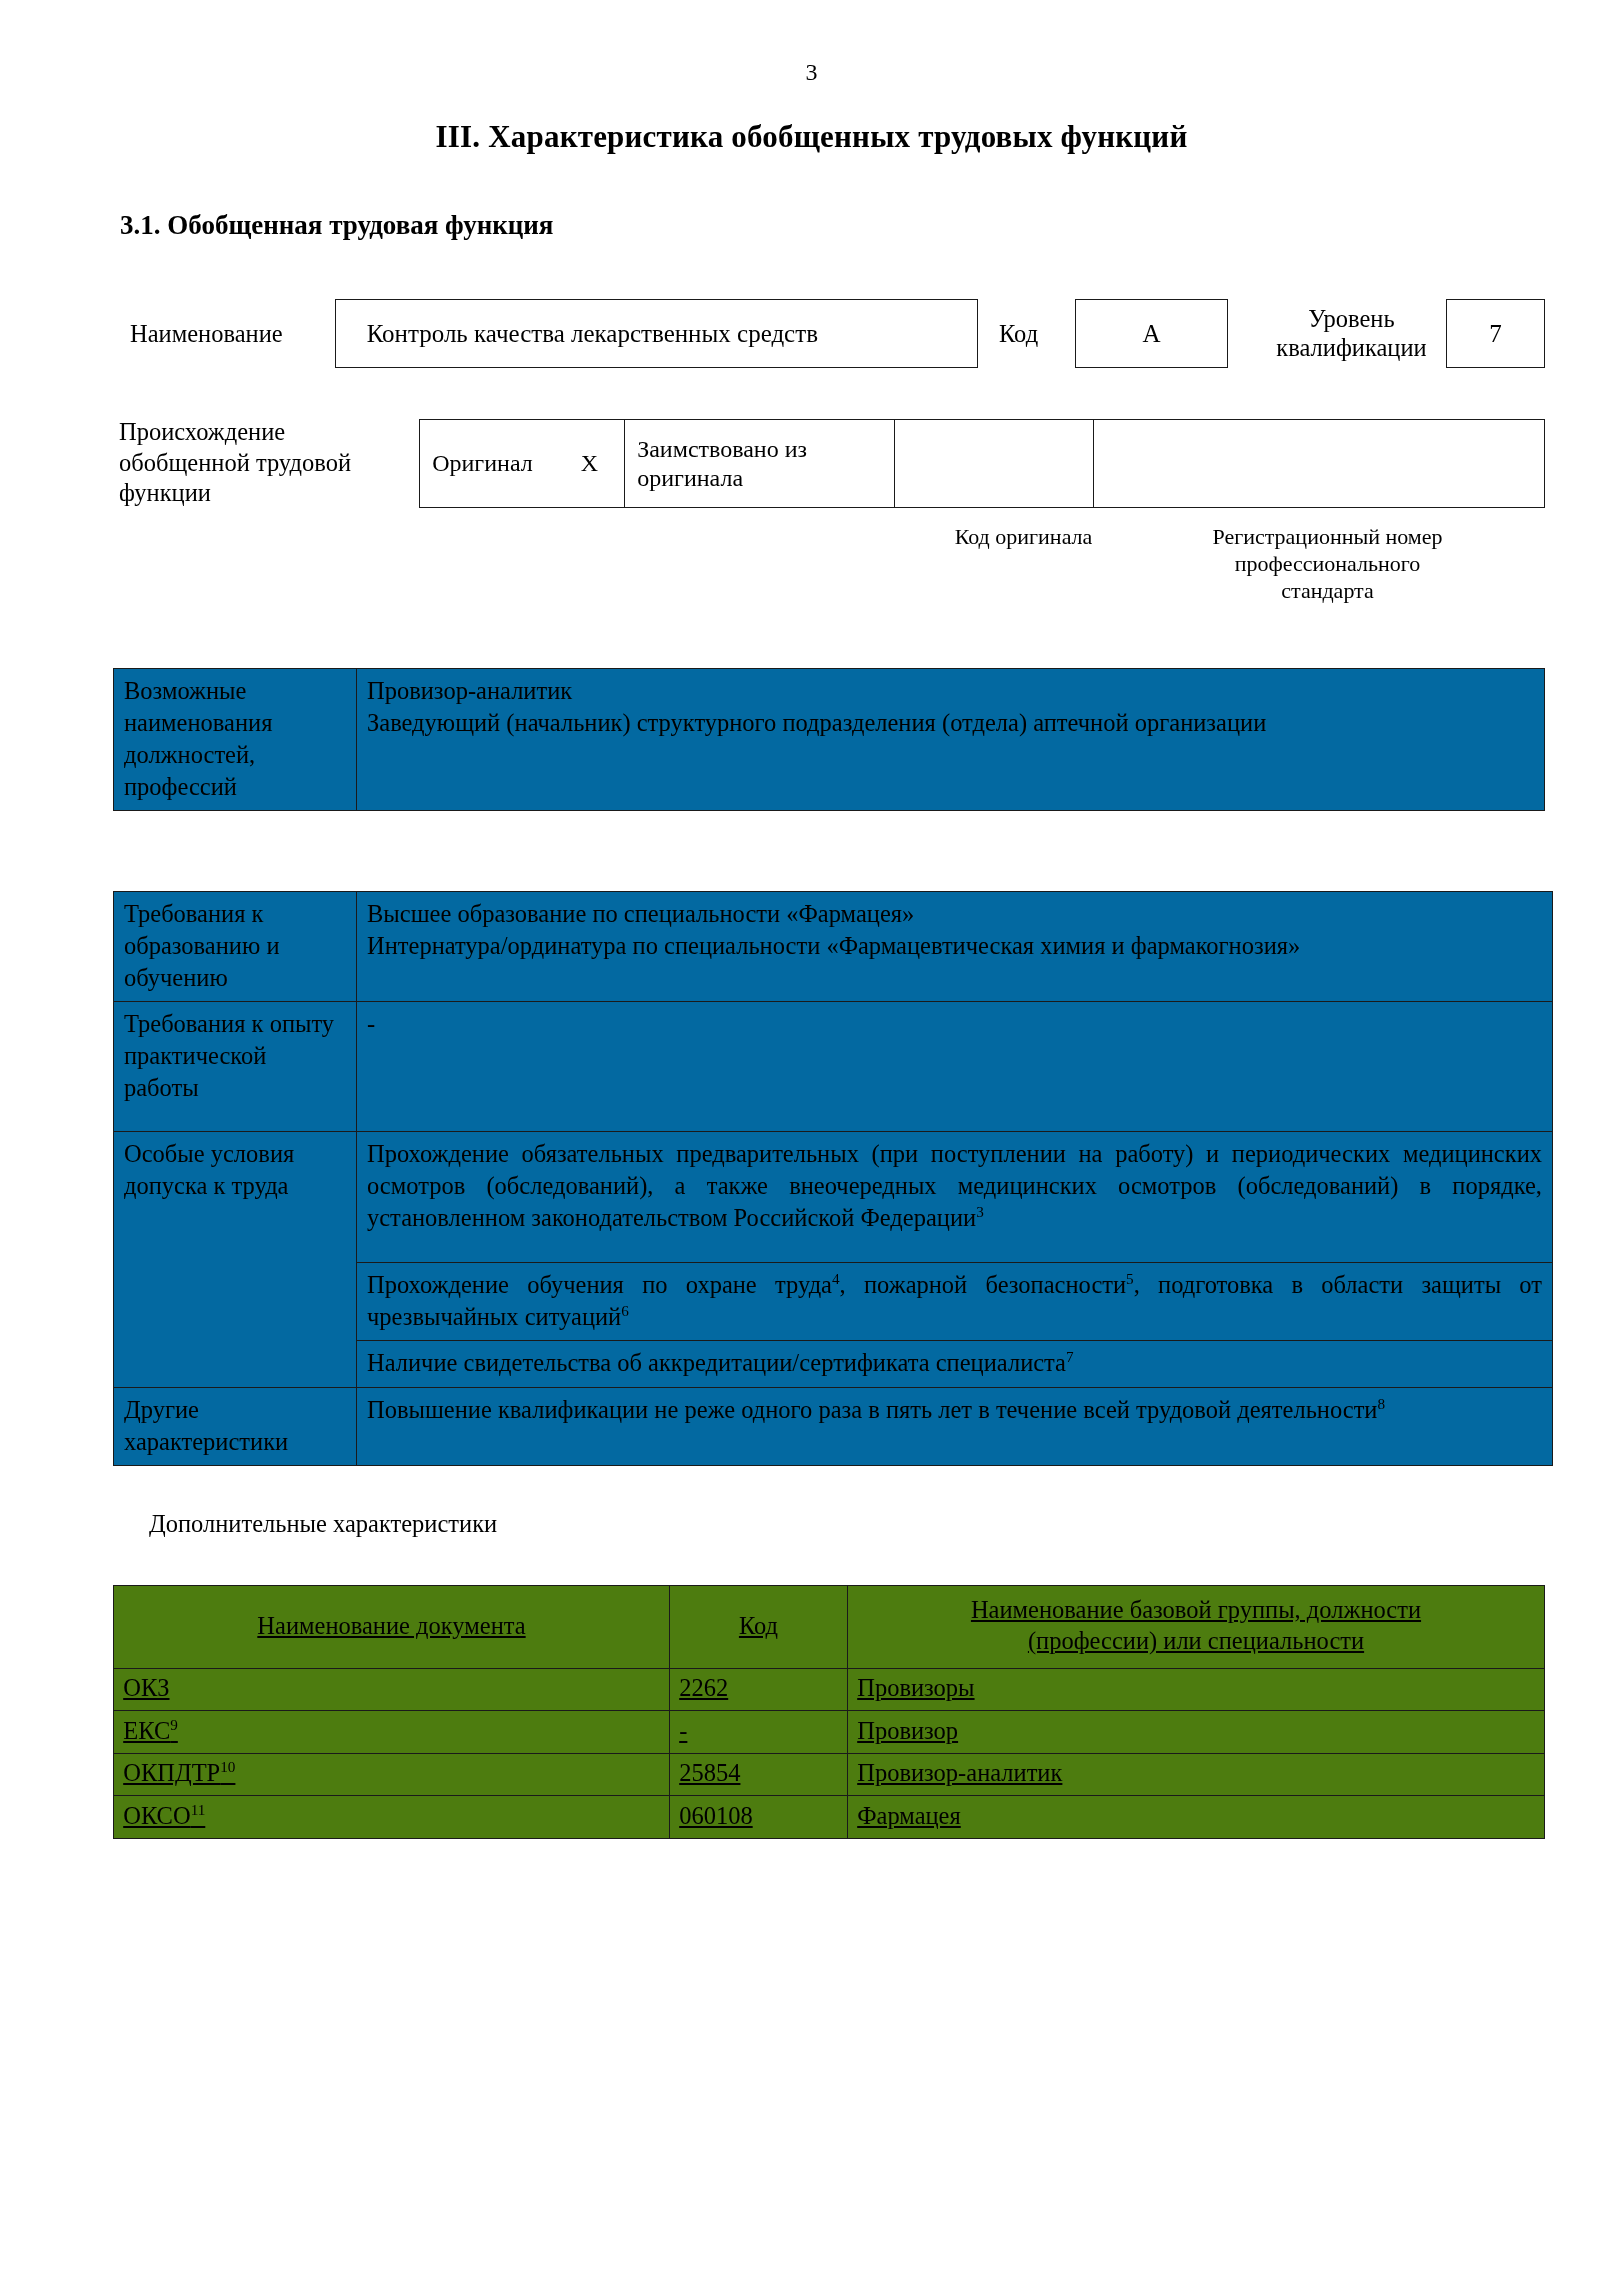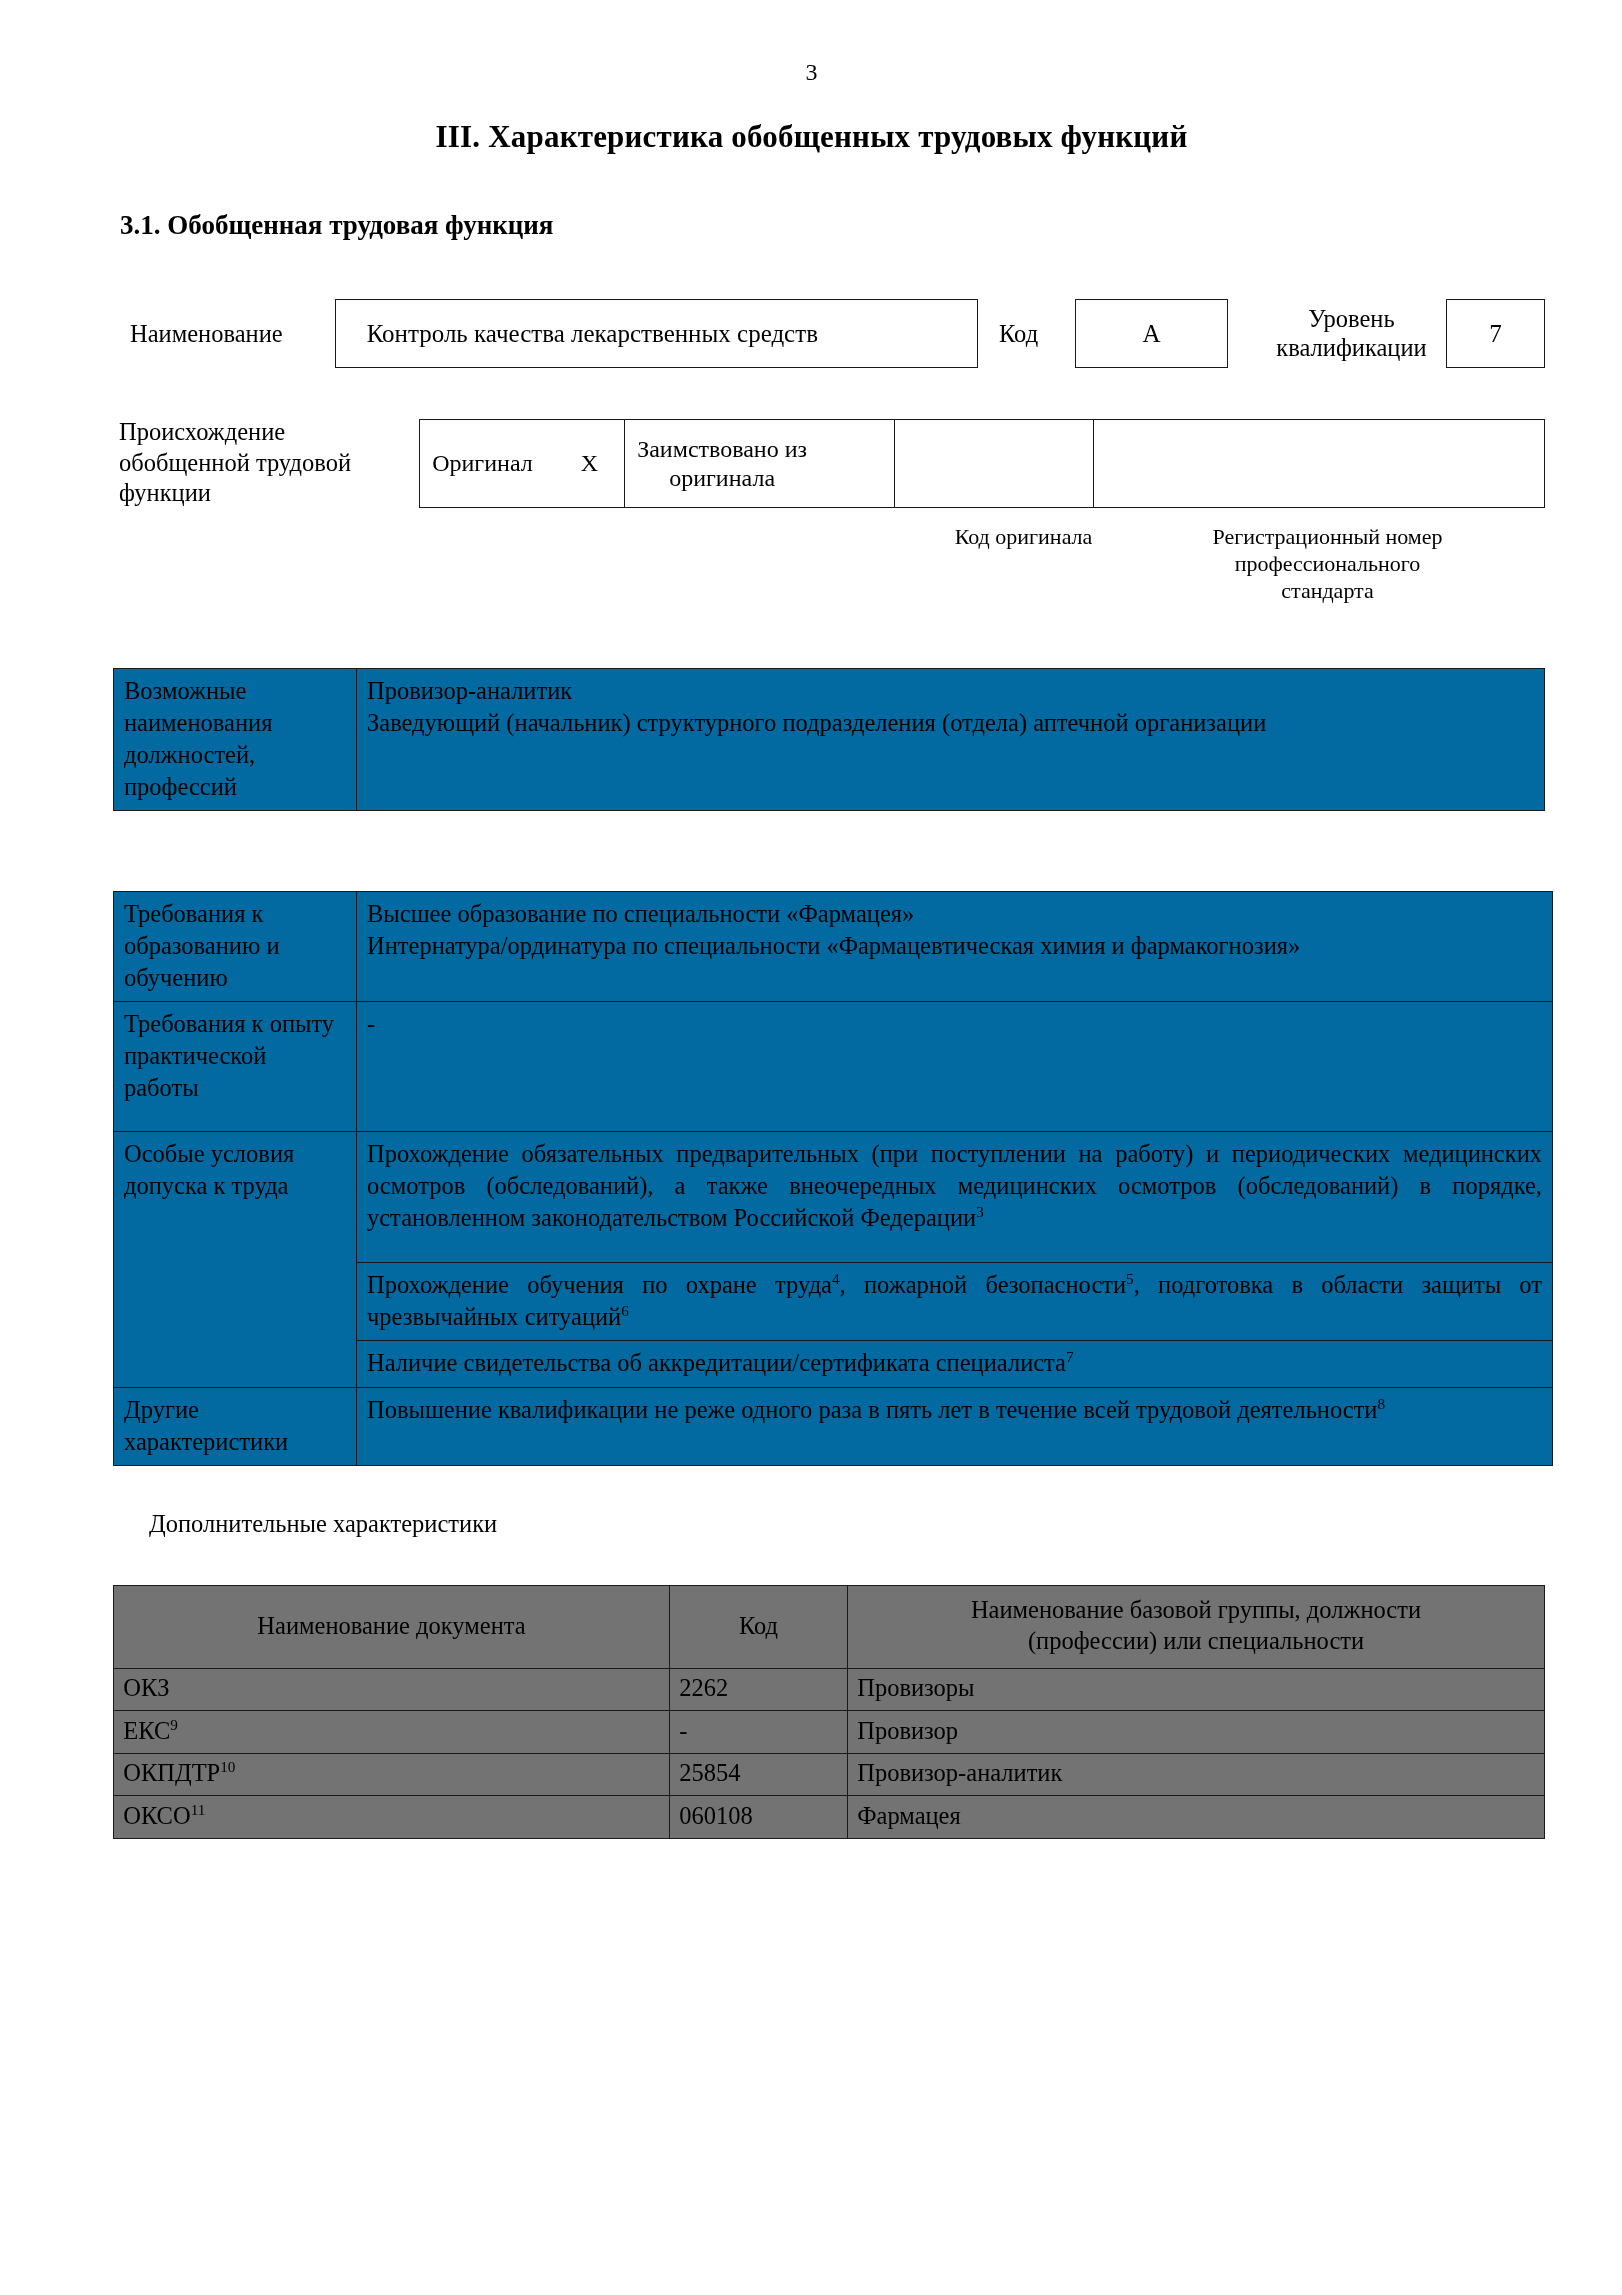--- a/index.html
+++ b/index.html
@@ -75,21 +75,20 @@
   .fieldbox.center { justify-content: center; }
   .fieldbox .inner-pad { padding: 0 10.7px; }
 
   
   .origin-wrap {
     position: absolute;
     box-sizing: border-box;
     border: 1.5px solid #1a1a1a;
     display: flex;
     background: #fff;
-    text-align: center;
   }
   .origin-cell {
     box-sizing: border-box;
     display: flex;
     align-items: center;
     font-size: 24px;
     line-height: 1.2;
     border-right: 1.5px solid #1a1a1a;
     padding: 0 12.2px;
   }
@@ -132,21 +131,22 @@
     position: absolute;
     font-size: 24.5px;
     margin-left: 30px;
   }
 
   
   table.addchar {
     position: absolute;
     border-collapse: collapse;
     table-layout: fixed;
-    background: #737373;
+    background: #4d7c0f;
+    text-decoration: underline;
   }
   table.addchar td, table.addchar th {
     border: 1.5px solid #1a1a1a;
     font-size: 24.5px;
     line-height: 1.26;
     padding: 4.6px 9.2px 6.1px 9.2px;
     font-weight: normal;
     vertical-align: middle;
   }
   table.addchar th { text-align: center; padding: 9.2px 9.2px 10.7px 9.2px; }

